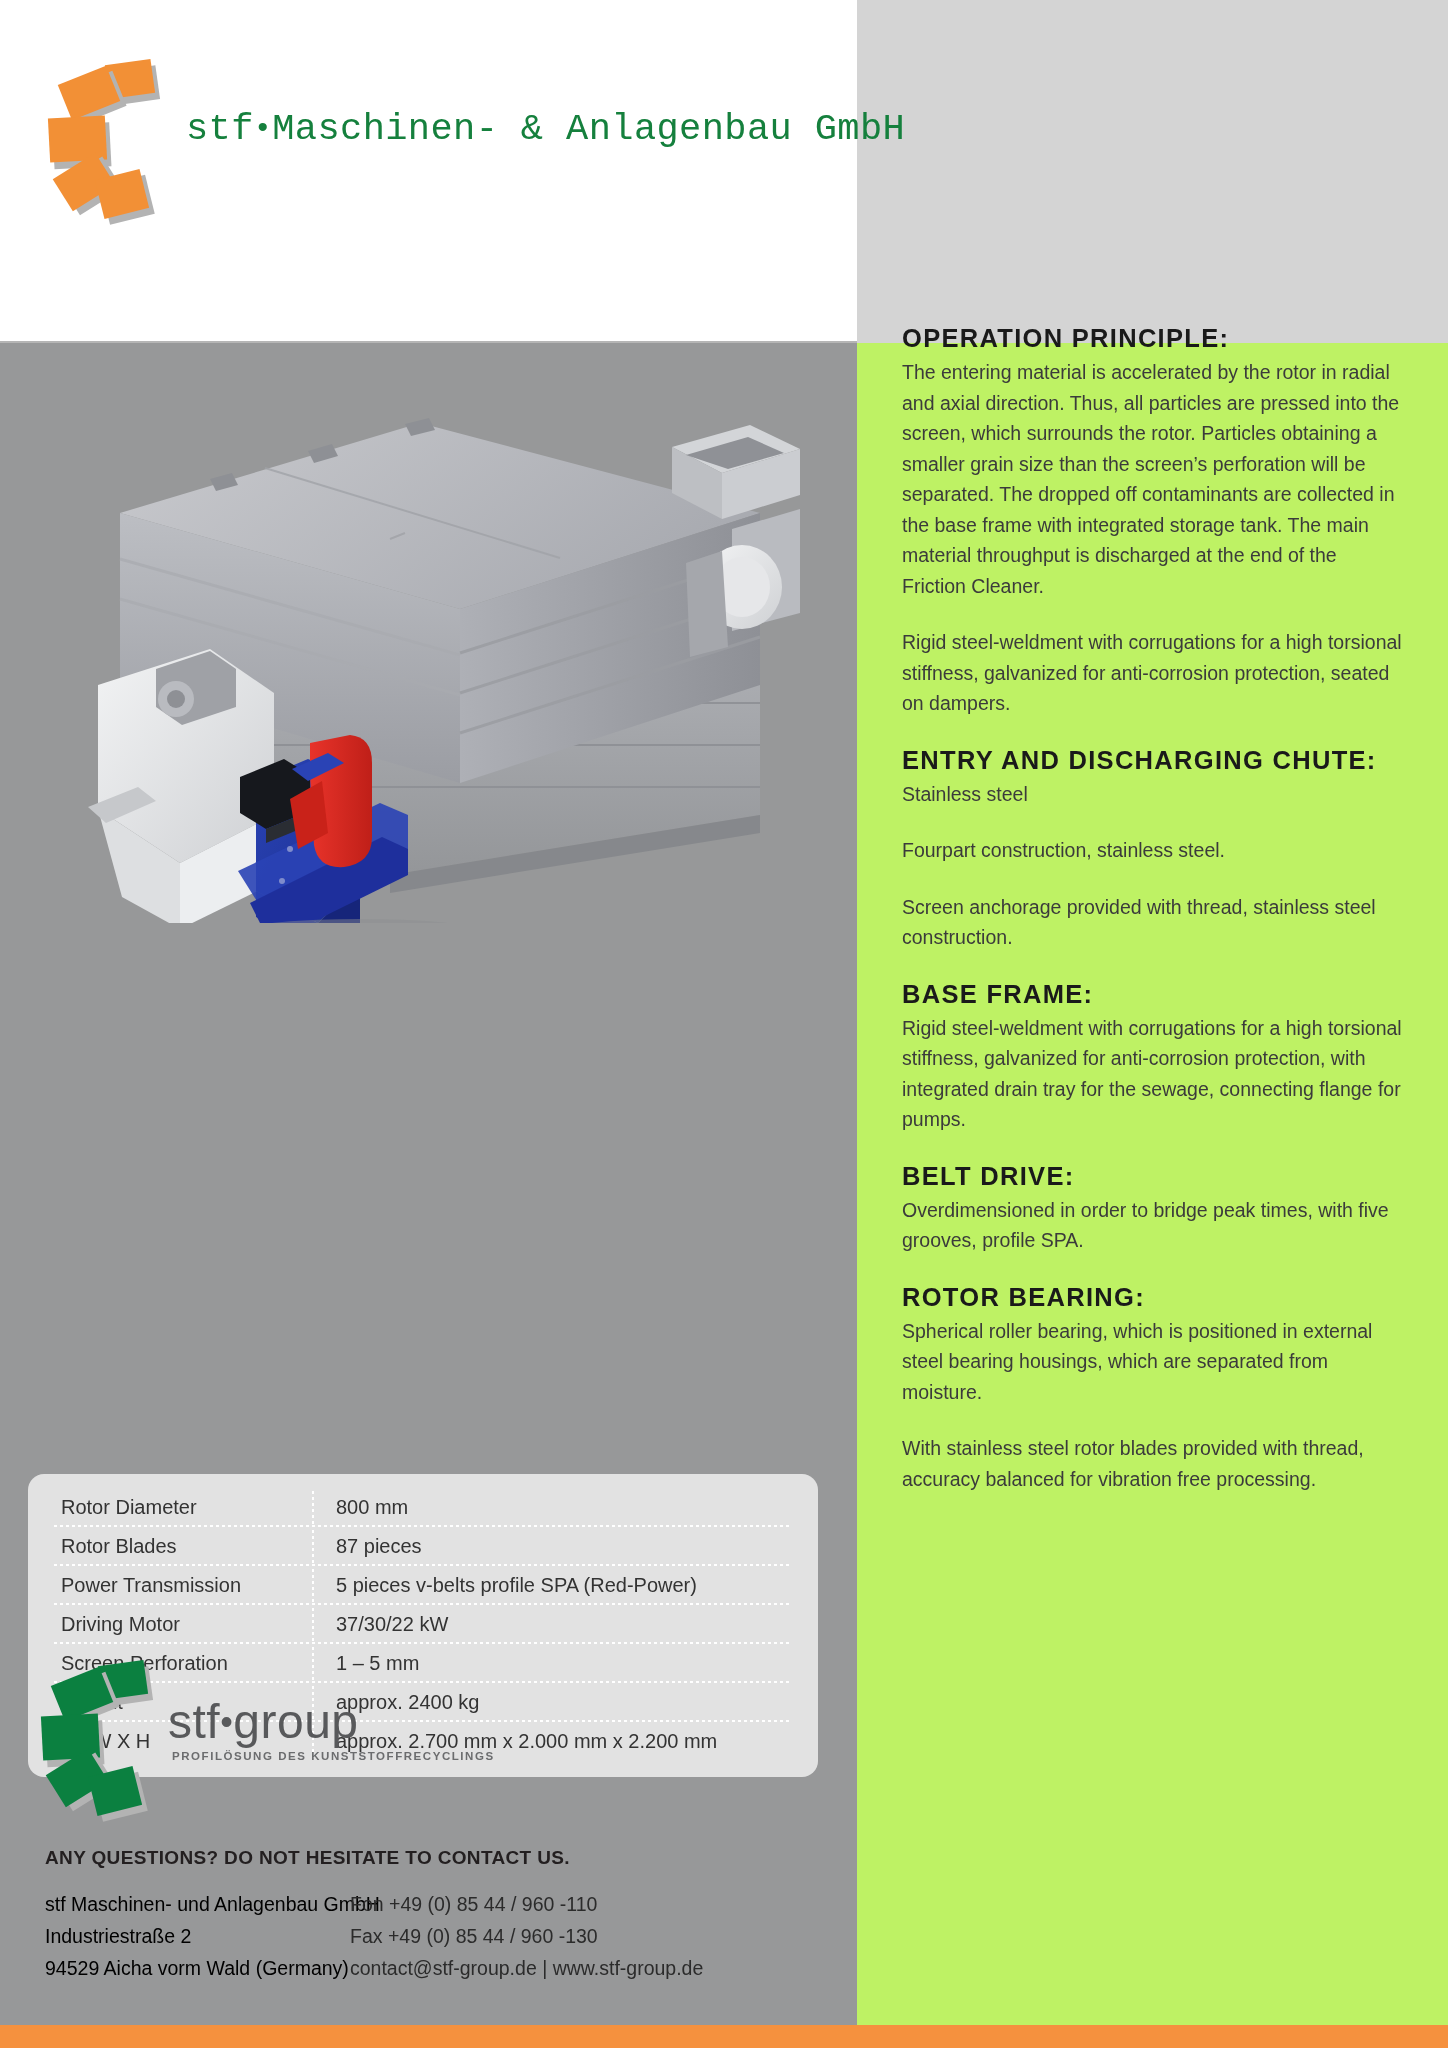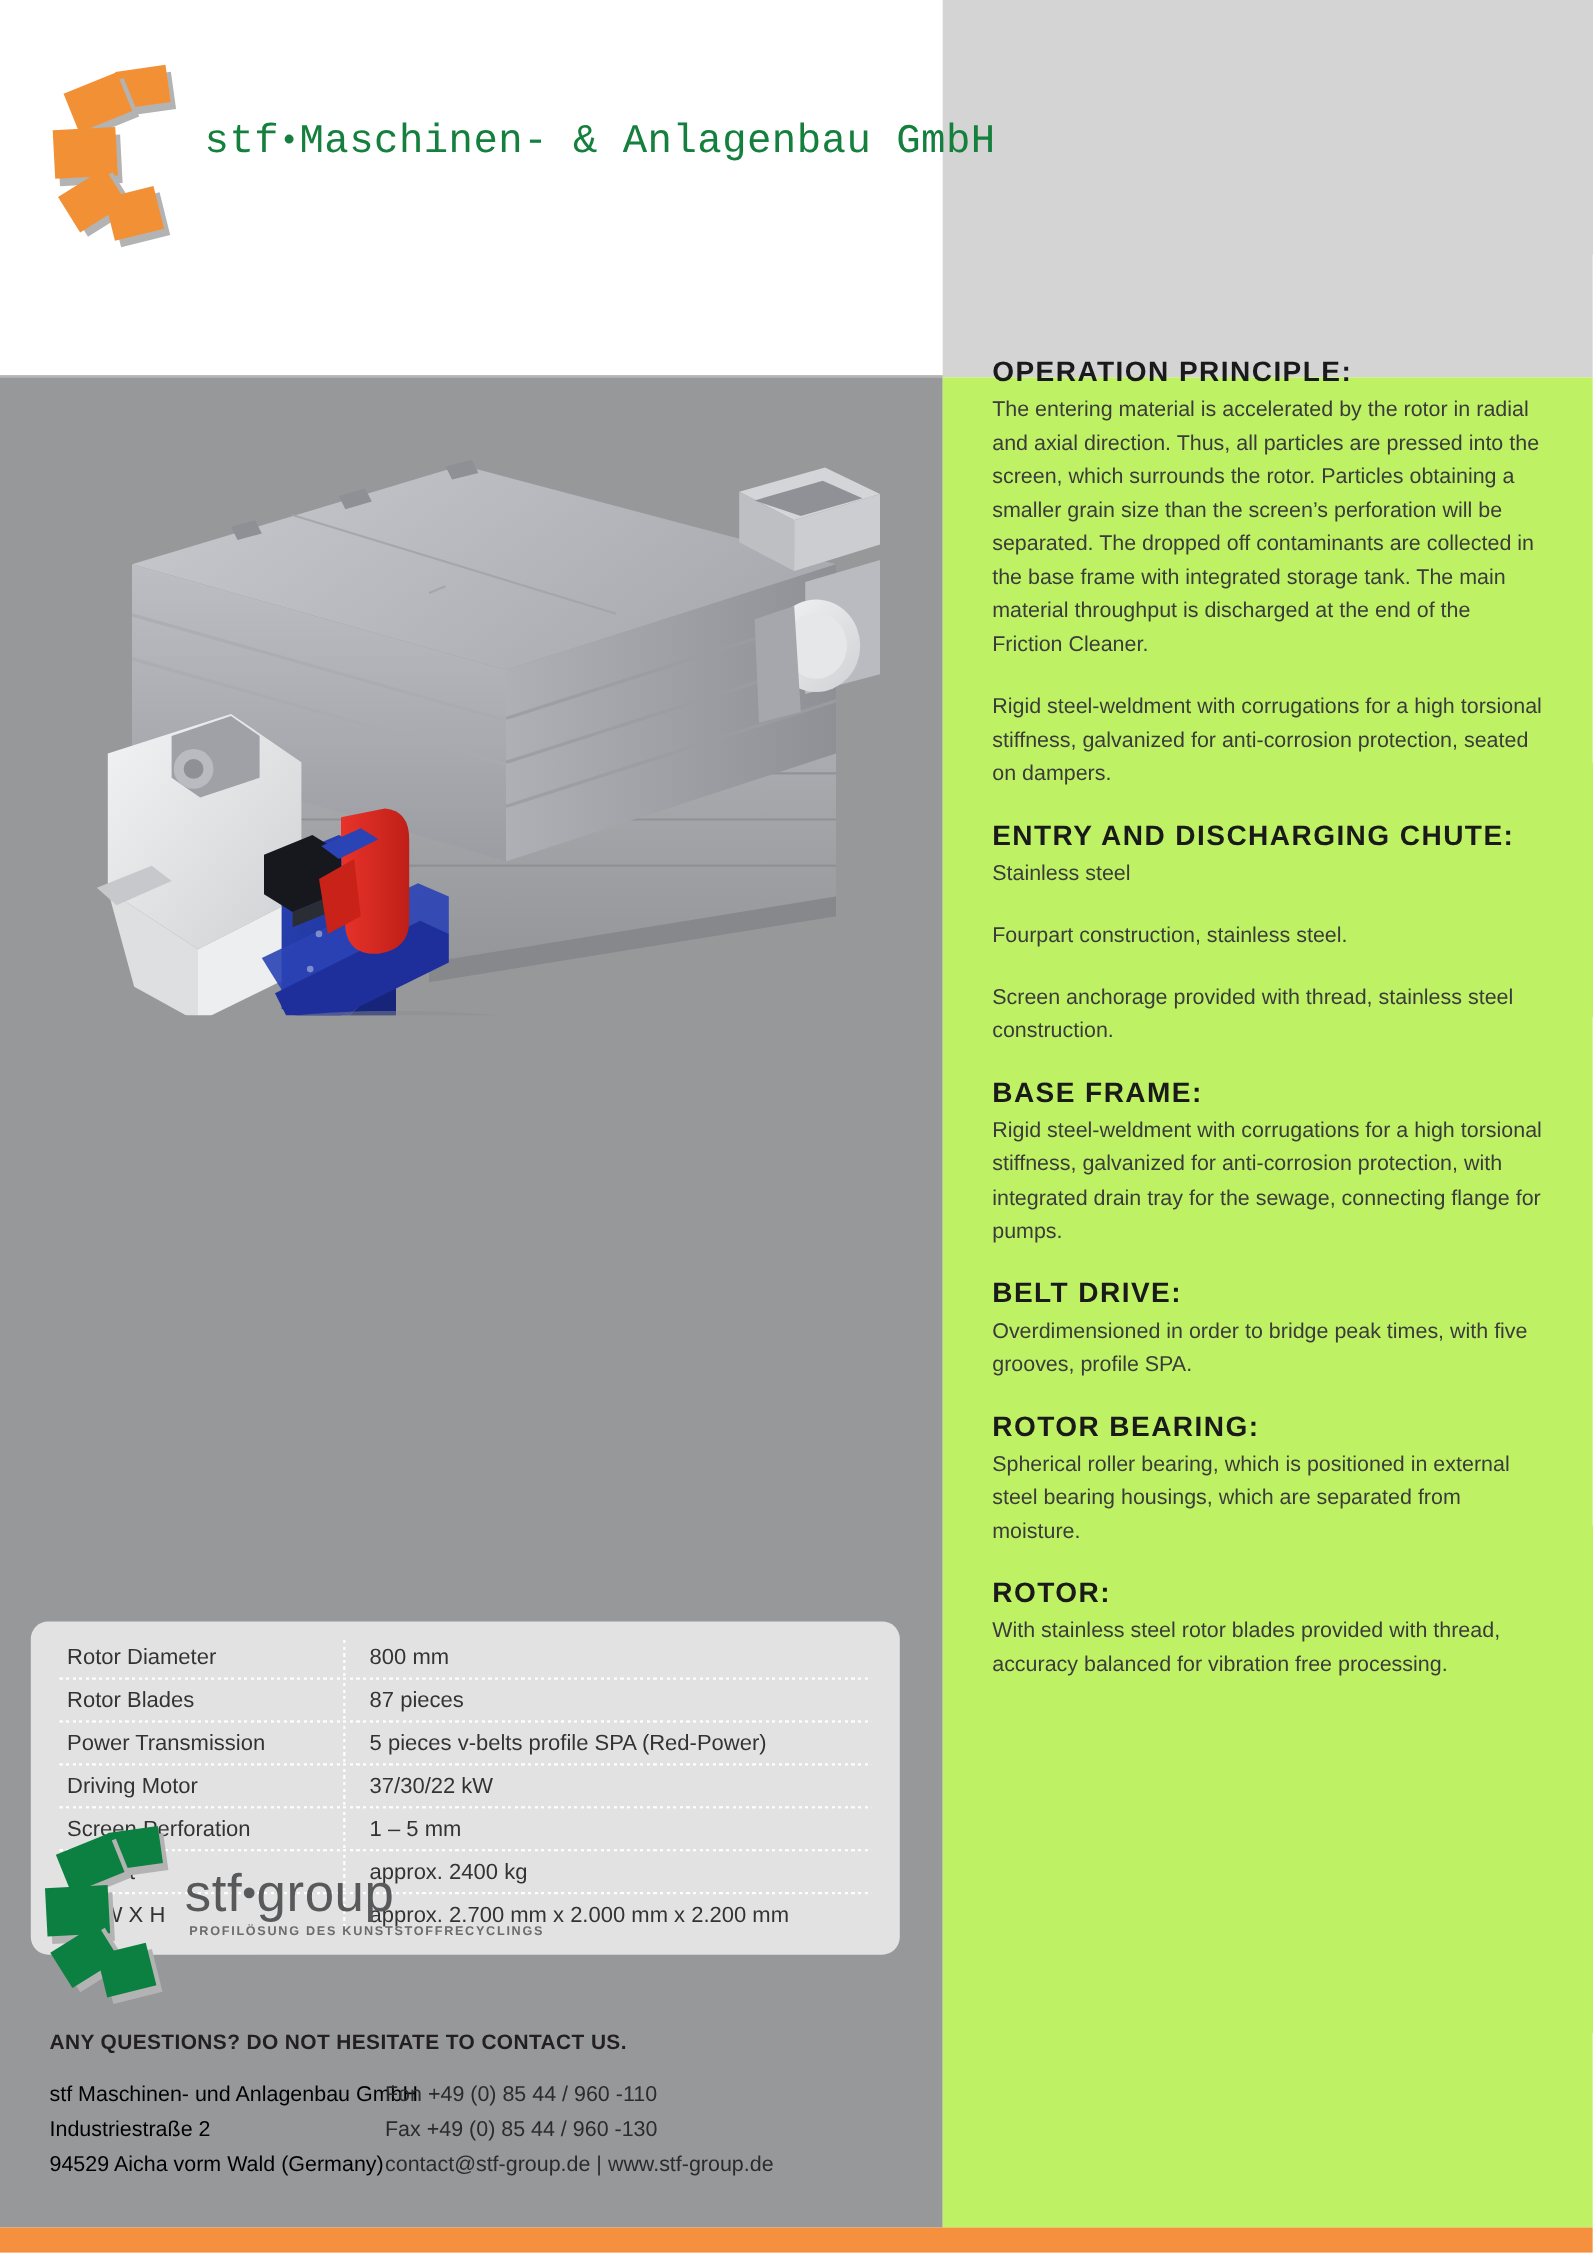--- a/index.html
+++ b/index.html
@@ -352,20 +352,19 @@
       <h2 class="sec-head">BELT DRIVE:</h2>
       <p class="sec-body">Overdimensioned in order to bridge peak times, with five grooves, profile SPA.</p>
     </div>
 
     <div class="sec">
       <h2 class="sec-head">ROTOR BEARING:</h2>
       <p class="sec-body">Spherical roller bearing, which is positioned in external steel bearing housings, which are separated from moisture.</p>
     </div>
 
     <div class="sec">
-      <h2 class="sec-head">ROTOR:</h2>
       <p class="sec-body">With stainless steel rotor blades provided with thread, accuracy balanced for vibration free processing.</p>
     </div>
 
   </div>
 </div>
 
 <div id="footer-bar"></div>
 
 </body></html>

